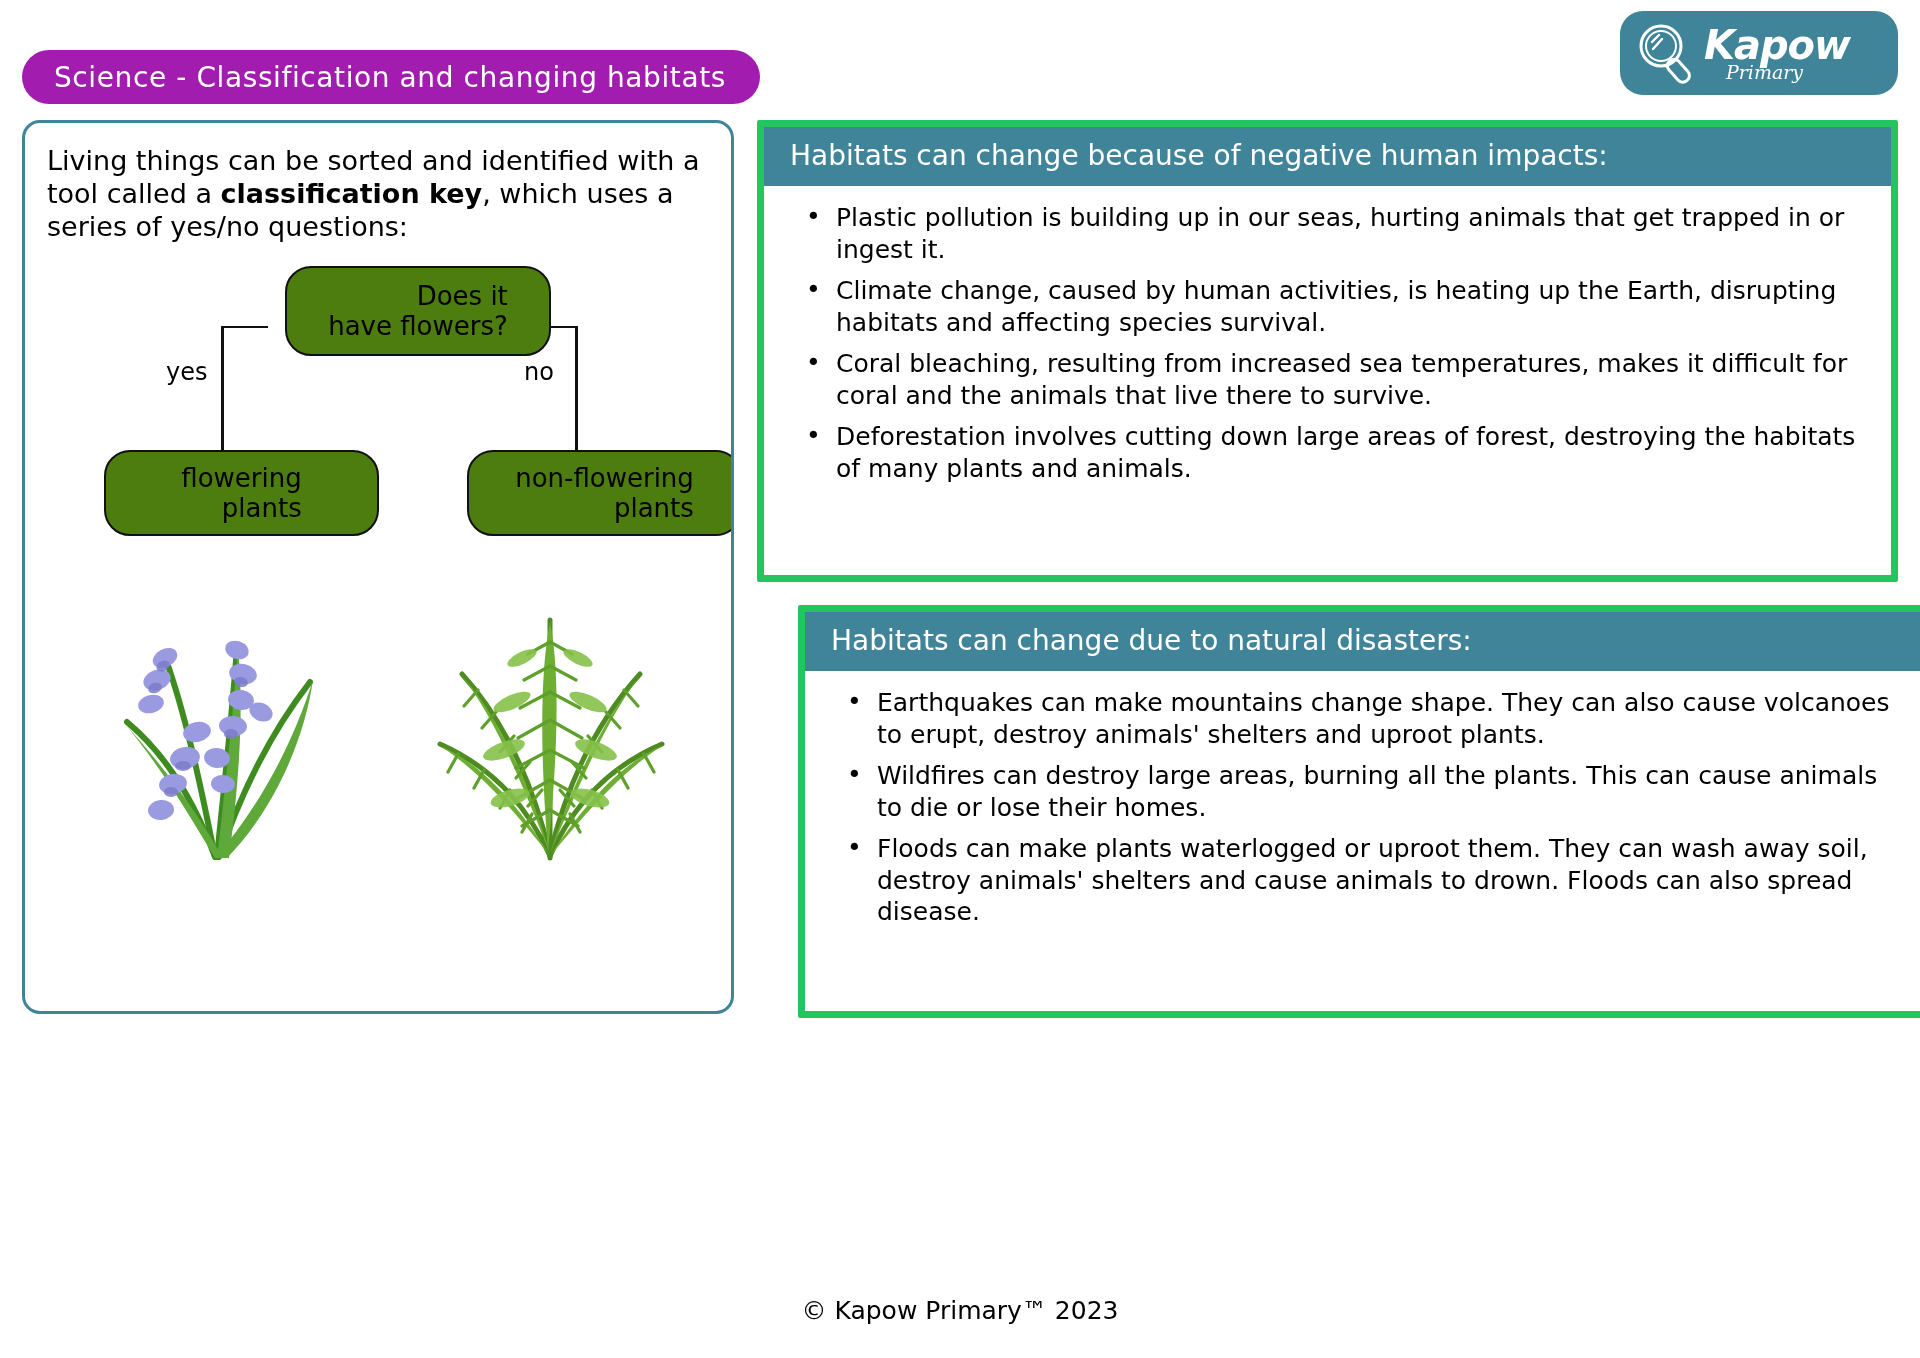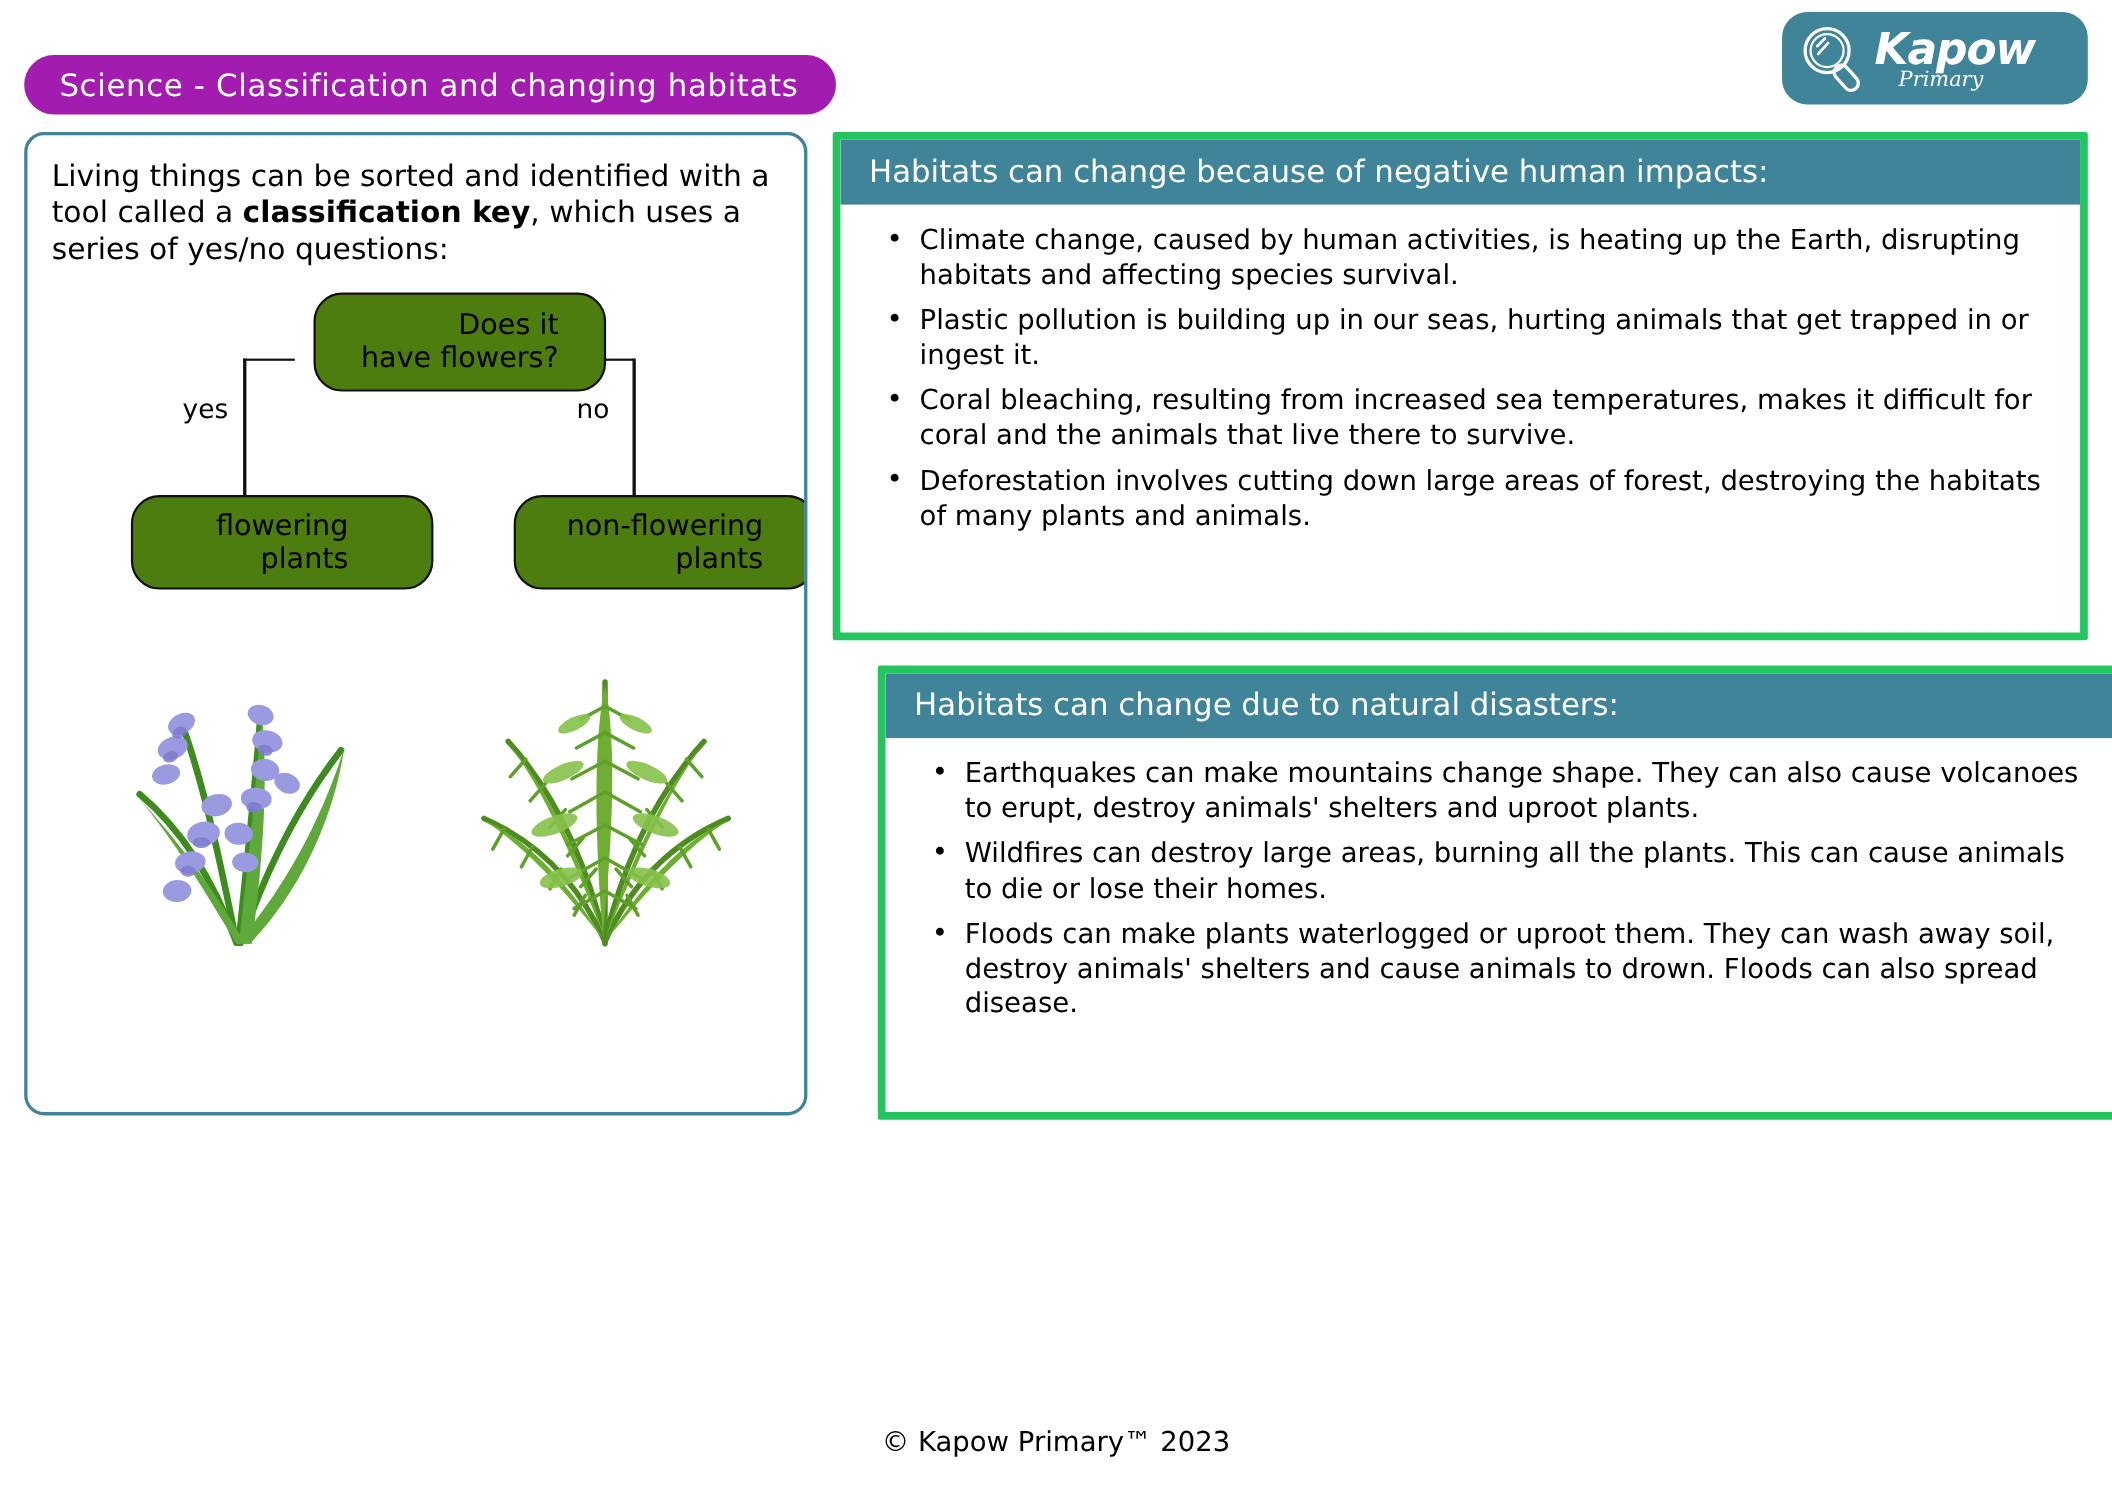--- a/index.html
+++ b/index.html
@@ -112,21 +112,21 @@
     align-items: center;
     justify-content: center;
     text-align: right;
     font-size: 26px;
     line-height: 1.16;
     color: #000000;
     font-family: "DejaVu Sans", sans-serif;
     margin-left: 19px;
   }
   .node-root { left: 241px; top: 0px; width: 266px; height: 90px; }
-  .node-left { left: 75px; top: 184px; width: 275px; height: 86px; }
+  .node-left { left: 60px; top: 184px; width: 275px; height: 86px; }
   .node-right { left: 423px; top: 184px; width: 275px; height: 86px; }
 
   .ln { position: absolute; background: #111111; }
   .ln-h-left  { left: 196px; top: 60px; width: 47px;  height: 2.5px; }
   .ln-h-right { left: 505px; top: 60px; width: 47px;  height: 2.5px; }
   .ln-v-left  { left: 196px; top: 60px; width: 2.5px; height: 125px; }
   .ln-v-right { left: 550px; top: 60px; width: 2.5px; height: 125px; }
 
   .branch-label {
     position: absolute;
@@ -338,22 +338,22 @@
         </svg>
       </div>
     </div>
 
   </div>
 
   <div class="card-right card-impacts">
     <div class="card-head">Habitats can change because of negative human impacts:</div>
     <div class="card-body">
       <ul class="bullets">
+        <li>Plastic pollution is building up in our seas, hurting animals that get trapped in or ingest it.</li>
         <li>Climate change, caused by human activities, is heating up the Earth, disrupting habitats and affecting species survival.</li>
-        <li>Plastic pollution is building up in our seas, hurting animals that get trapped in or ingest it.</li>
         <li>Coral bleaching, resulting from increased sea temperatures, makes it difficult for coral and the animals that live there to survive.</li>
         <li>Deforestation involves cutting down large areas of forest, destroying the habitats of many plants and animals.</li>
       </ul>
     </div>
   </div>
 
   <div class="card-right card-disaster">
     <div class="card-head">Habitats can change due to natural disasters:</div>
     <div class="card-body">
       <ul class="bullets">

